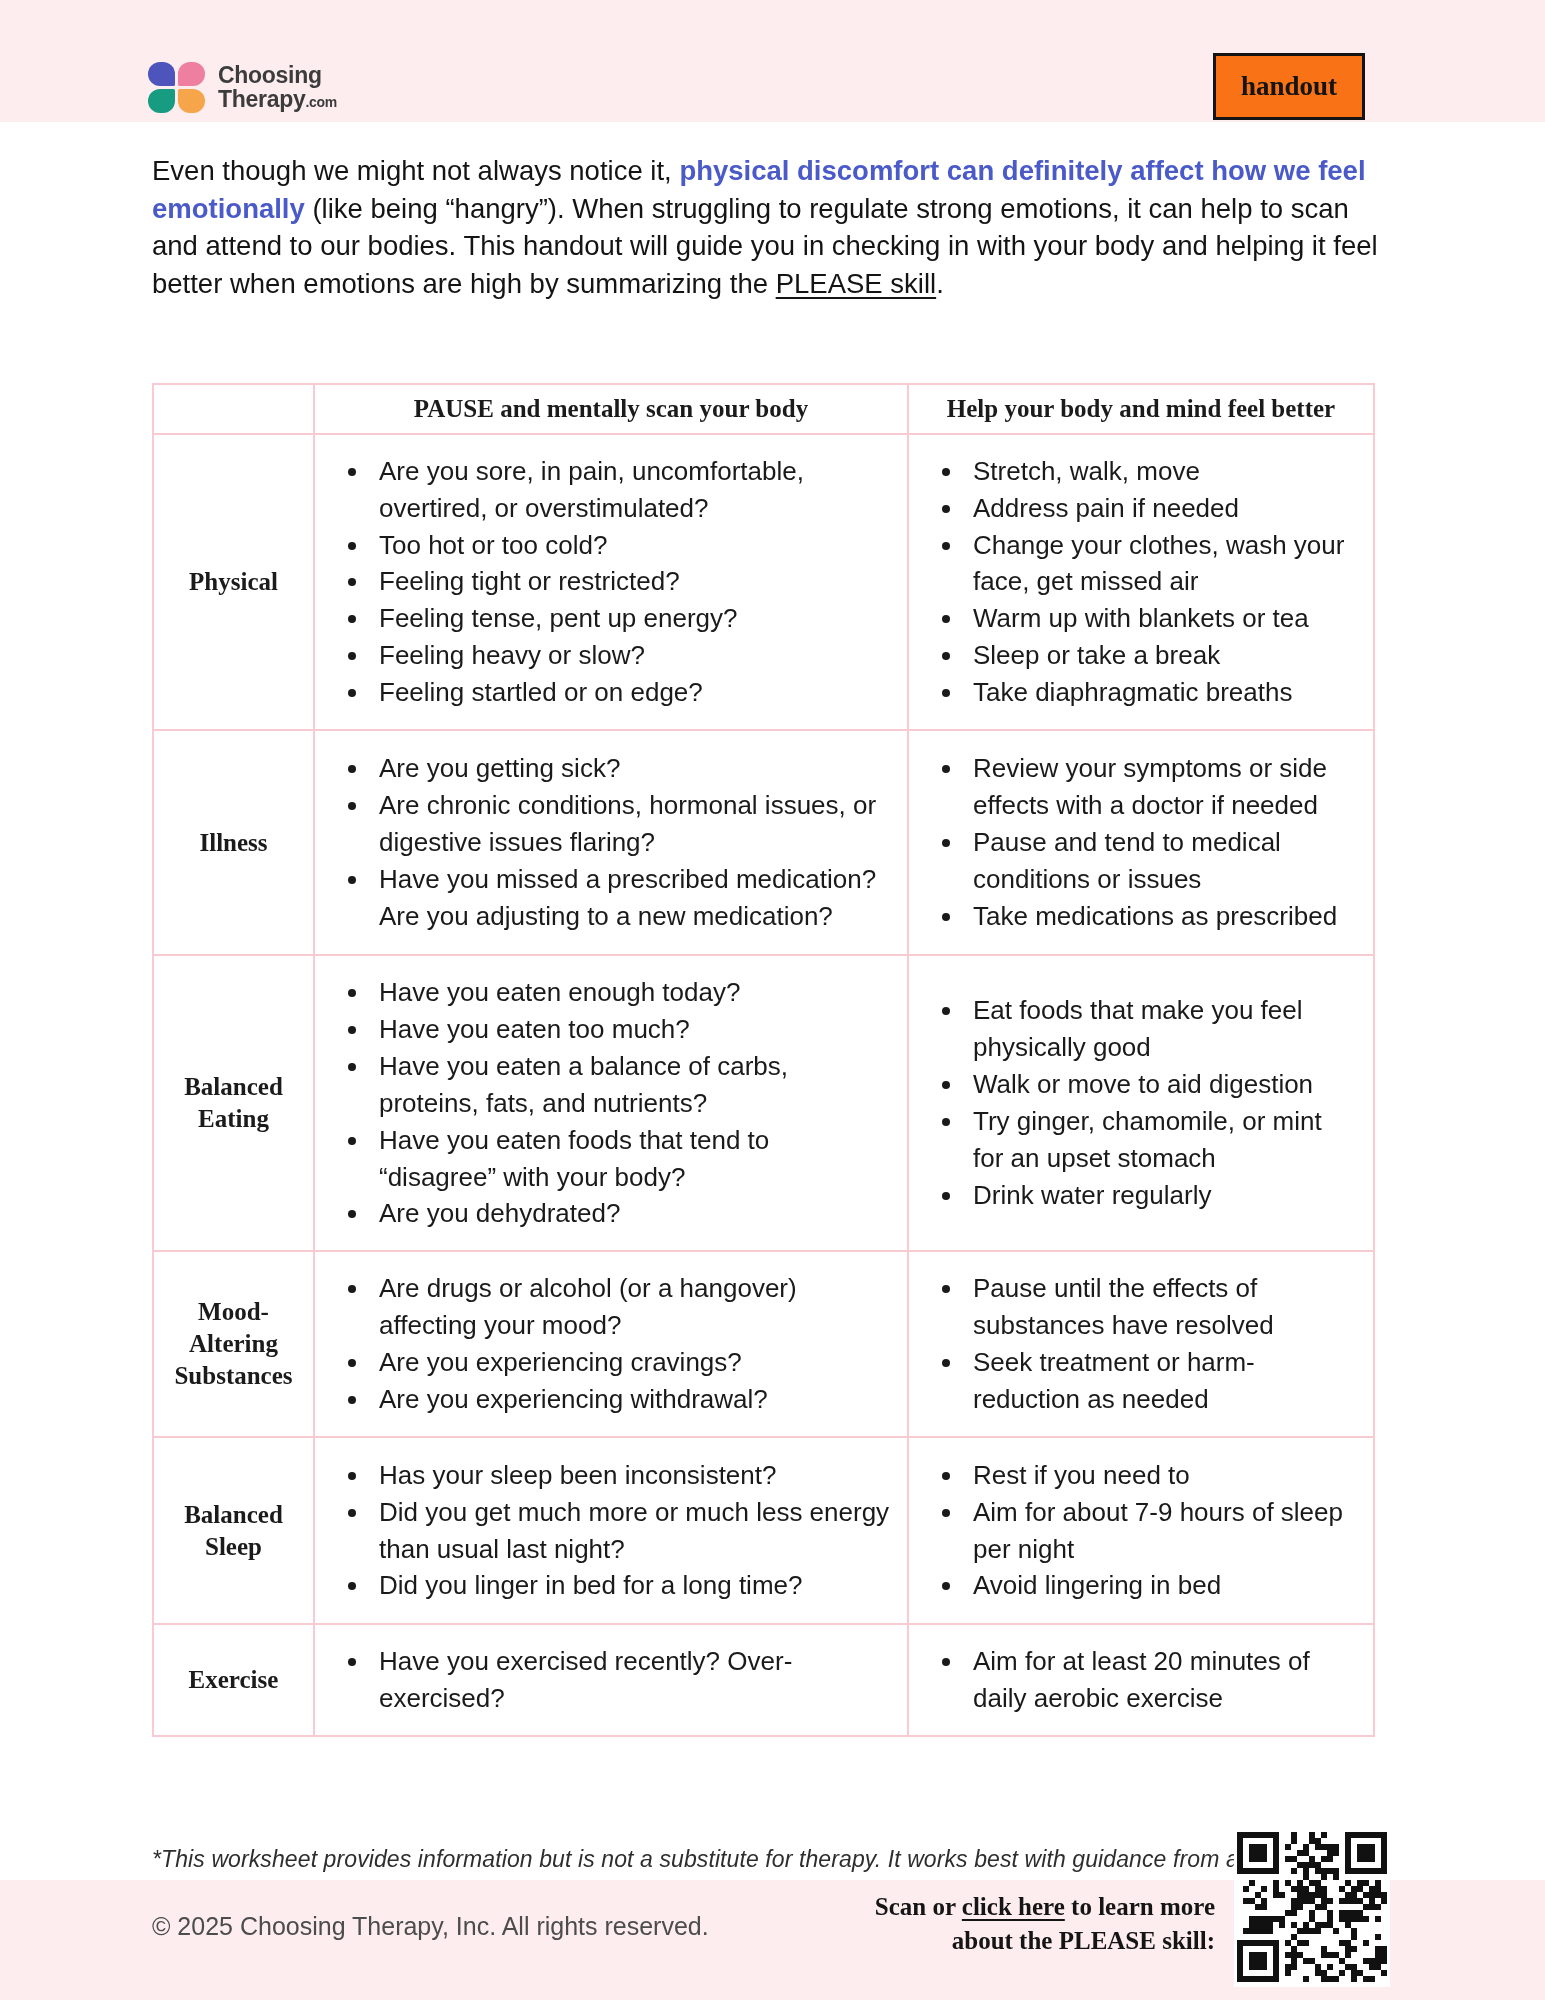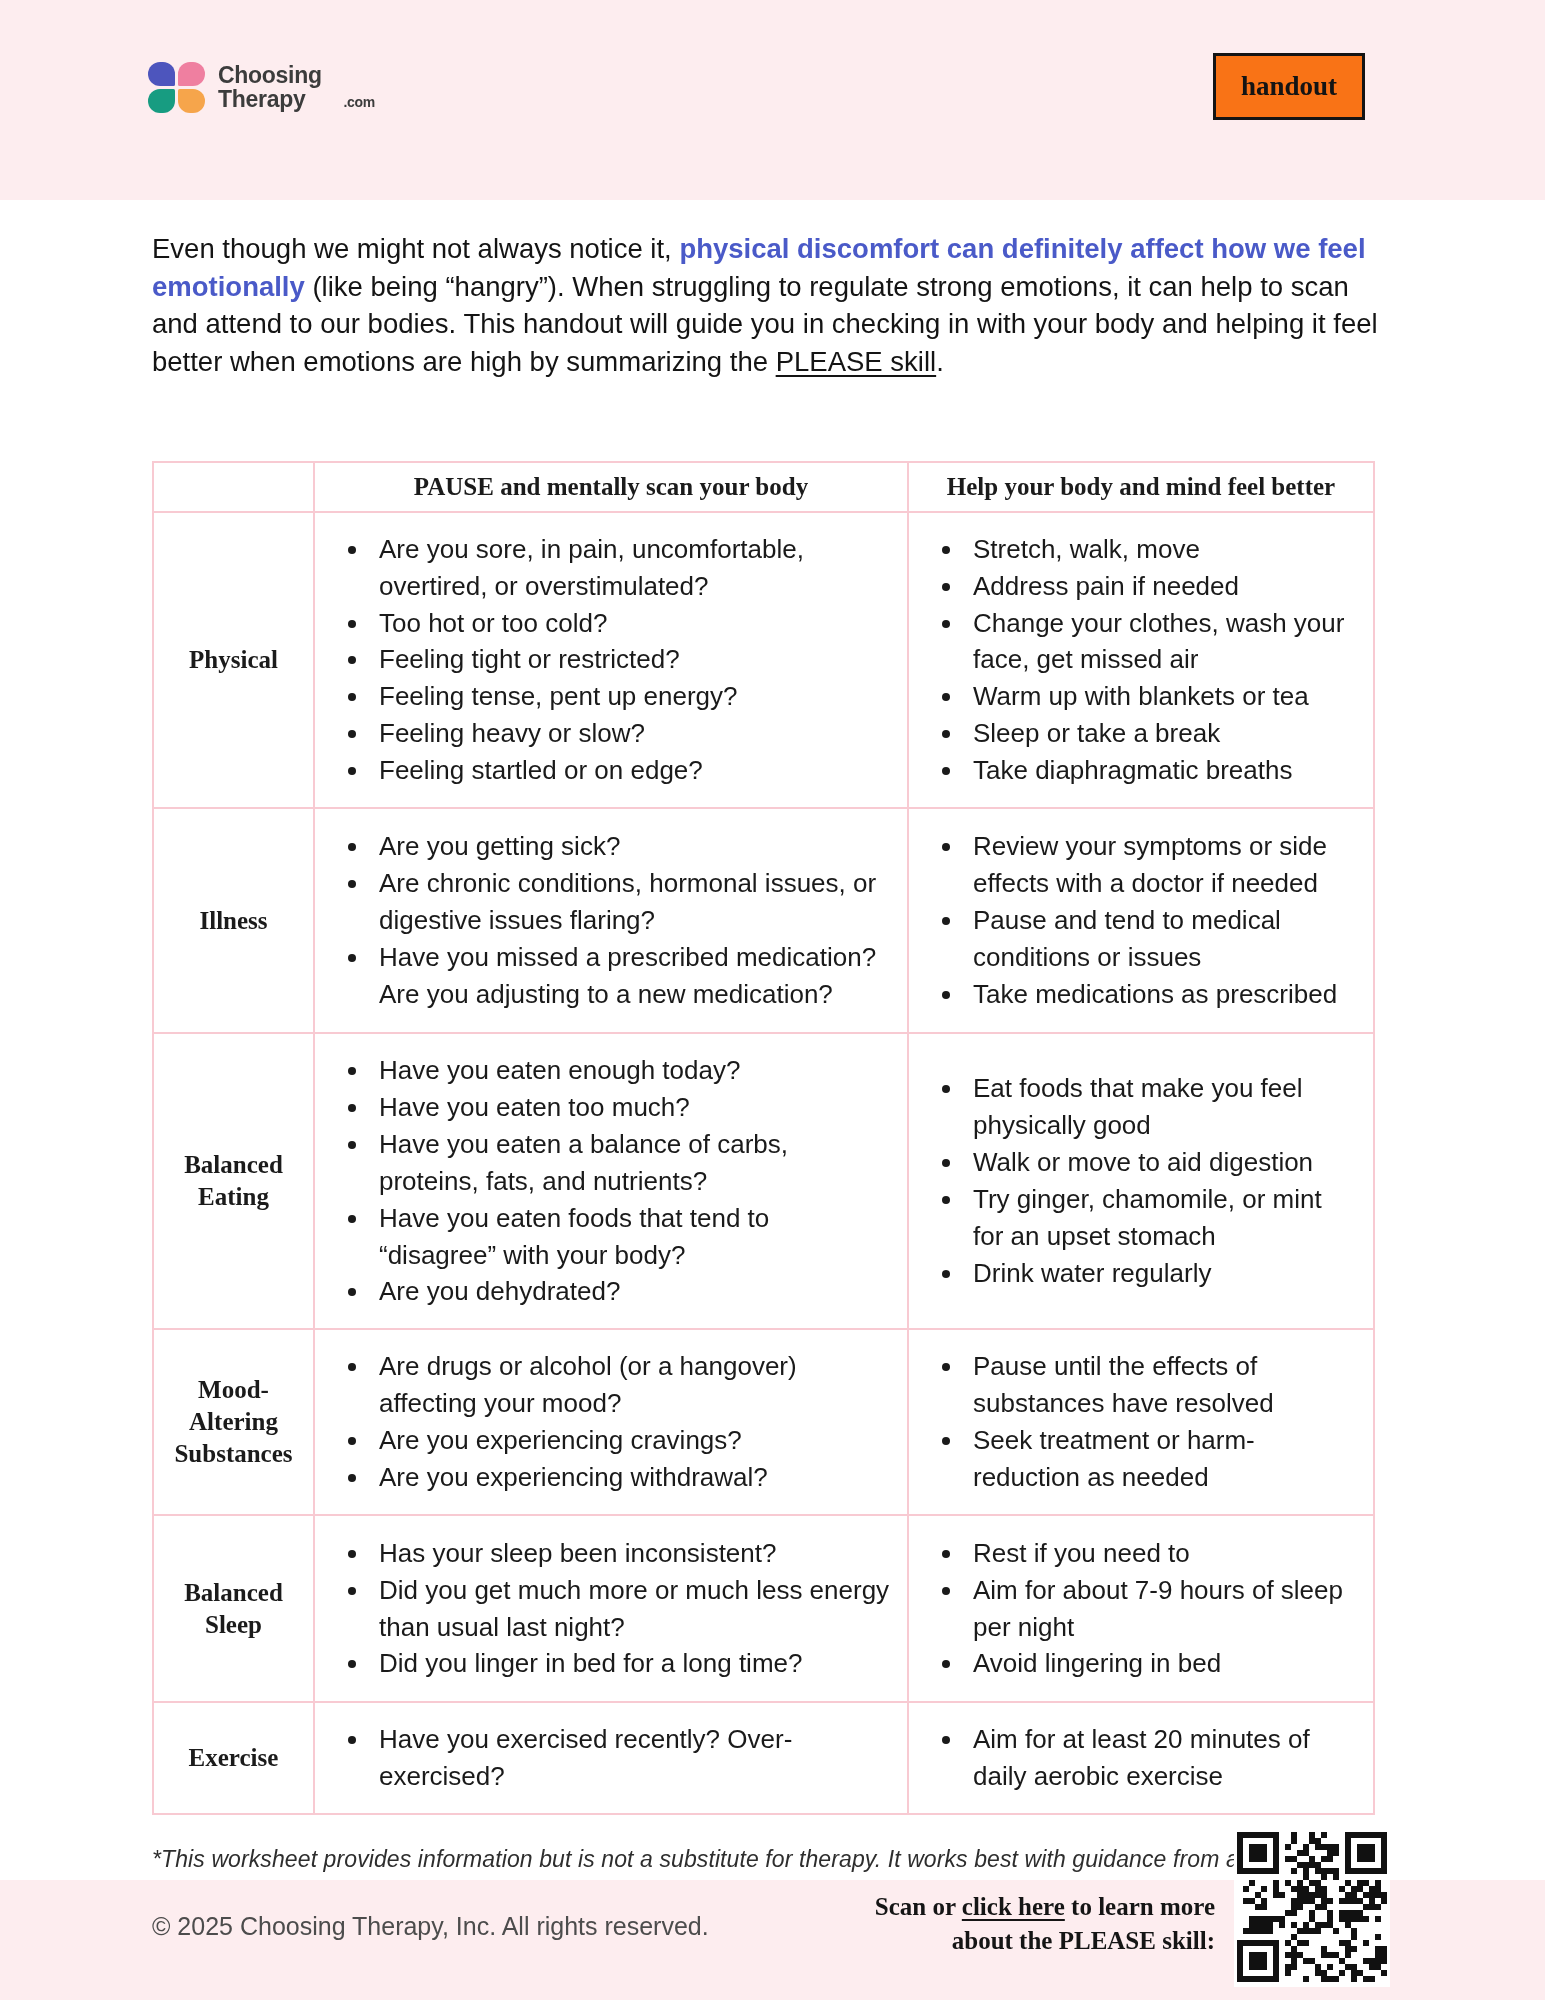--- a/index.html
+++ b/index.html
@@ -8,40 +8,40 @@
     position:relative;
     background:#ffffff;
     font-family:"Liberation Sans", sans-serif;
     color:#1f1f1f;
     overflow:hidden;
   }
 
   
   .header {
     position:relative;
-    height:200px;
+    height:122px;
     background:#fdedef;
   }
   .logo {
     position:absolute; left:148px; top:62px;
     display:flex; align-items:center; gap:12px;
   }
   .logo-mark {
     width:58px; height:52px;
     display:grid; grid-template-columns:27px 27px; grid-template-rows:24px 24px; gap:3px;
   }
   .petal { width:100%; height:100%; }
   .petal.tl { background:#4d55bd; border-radius:16px 16px 2px 16px; }
   .petal.tr { background:#ef7fa0; border-radius:16px 16px 16px 2px; }
   .petal.bl { background:#179c81; border-radius:16px 2px 16px 16px; }
   .petal.br { background:#f6a54b; border-radius:2px 16px 16px 16px; }
   .logo-text {
     font-size:23px; font-weight:700; color:#3c3c3c; line-height:1.04; letter-spacing:-0.3px;
   }
-  .logo-text .dotcom { font-size:14px; font-weight:700;margin-left:38px; }
+  .logo-text .dotcom { font-size:14px; font-weight:700; }
   .title-block { text-align:center; padding-top:38px; }
   .page-title {
     font-family:"Liberation Serif", serif;
     font-size:60px; font-weight:700; color:#161616; letter-spacing:-1px; line-height:1.0;
   }
   .page-subtitle {
     font-family:"Liberation Serif", serif;
     font-size:31px; font-weight:700; color:#161616; margin-top:8px; letter-spacing:-0.3px;
   }
   .badge {

